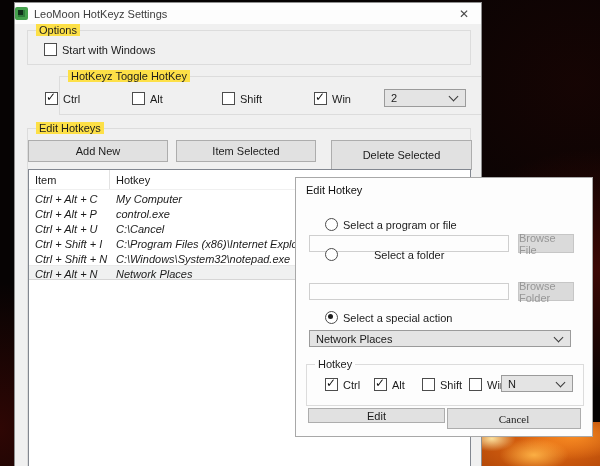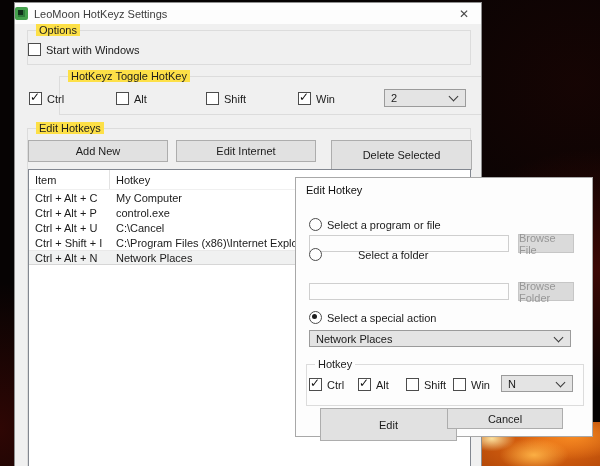--- a/index.html
+++ b/index.html
@@ -30,36 +30,36 @@
     position:absolute; left:14px; top:2px; width:466px; height:470px;
     background:#f0f0f0; border:1px solid #8f8f8f; z-index:2; overflow:hidden;
   }
   .titlebar { position:absolute; left:0; top:0; right:0; height:21px; background:#fdfdfd; display:flex; align-items:center; box-sizing:border-box; }
   .app-icon { width:13px; height:13px; background:#44a04c; border-radius:2px; margin-right:6px; position:relative; flex:0 0 auto; }
   .app-icon::after { content:""; position:absolute; left:3px; top:3px; width:7px; height:7px; background:#10301a; box-shadow:inset -2px -2px 0 #2e7a3a; }
   .wtitle { color:#3c3c3c; }
   .close { position:absolute; right:0; top:0; width:34px; height:21px; display:flex; align-items:center; justify-content:center; color:#4a4a4a; font-size:12px; cursor:default; }
   .group { position:absolute; border:1px solid #dcdcdc; }
   .glabel { position:absolute; top:-7px; left:8px; background:#fde047; padding:0 3px; color:#1c1c1c; white-space:nowrap; }
-  .row-ctl { position:absolute; display:flex; align-items:center; gap:5px; white-space:nowrap; }
+  .row-ctl { position:absolute; display:flex; align-items:center; gap:5px; white-space:nowrap;margin-left:16px; }
   .cb { width:13px; height:13px; background:#fff; border:1px solid #4c4c4c; box-sizing:border-box; position:relative; flex:0 0 auto; }
   .cb.on::after { content:"✓"; position:absolute; left:0px; top:-3px; font-size:12px; color:#101010; }
   .radio { width:13px; height:13px; background:#fff; border:1px solid #4c4c4c; border-radius:50%; box-sizing:border-box; position:relative; flex:0 0 auto; }
   .radio.on::after { content:""; position:absolute; left:2px; top:2px; width:5px; height:5px; border-radius:50%; background:#1d1d1d; }
   .combo { position:absolute; background:#e4e4e4; border:1px solid #9b9b9b; box-sizing:border-box; display:flex; align-items:center; padding:0 18px 0 6px; color:#1b1b1b; }
   .chev { position:absolute; right:8px; top:50%; width:6px; height:6px; margin-top:-5px; border-right:1px solid #3a3a3a; border-bottom:1px solid #3a3a3a; transform:rotate(45deg); }
   .btn { position:absolute; background:#e1e1e1; border:1px solid #adadad; box-sizing:border-box; display:flex; align-items:center; justify-content:center; color:#1b1b1b; cursor:default; }
   .btn.disabled { background:#dadada; border-color:#c6c6c6; color:#979797; }
   .field { position:absolute; background:#fdfdfd; border:1px solid #cfcfcf; box-sizing:border-box; font-family:inherit; font-size:11px; padding:0 4px; }
   
   .list { position:absolute; left:13px; top:166px; width:443px; height:306px; background:#fff; border:1px solid #828790; box-sizing:border-box; overflow:hidden; }
   .lheader { display:flex; height:19px; align-items:stretch; border-bottom:1px solid #f0f0f0; color:#1b1b1b; }
   .lheader .hc1 { width:81px; padding-left:6px; border-right:1px solid #e2e2e2; display:flex; align-items:center; box-sizing:border-box; }
   .lheader .hc2 { padding-left:6px; display:flex; align-items:center; }
-  .lrow { display:flex; height:15px; align-items:center; }
+  .lrow { display:flex; height:15px; align-items:flex-end;font-style:italic; }
   .lrow .c1 { width:81px; padding-left:6px; box-sizing:border-box; flex:0 0 auto; }
   .lrow .c2 { padding-left:6px; white-space:nowrap; }
   .lrow.sel { background:#f0f1f1; box-shadow:inset 0 -1px 0 #d6d6d6, inset 0 1px 0 #e9e9e9; }
   
   .dialog { position:absolute; left:295px; top:177px; width:296px; height:258px; background:#fdfdfd; border:1px solid #a8a8a8; z-index:3; box-sizing:content-box; }
   .dialog .glabel { background:#fdfdfd; }
   .dtitle { position:absolute; left:10px; top:6px; color:#101010; }
 </style>
 </head>
 <body>
@@ -104,21 +104,21 @@
   </div>
   <div class="combo" style="left:369px; top:86px; width:82px; height:18px;">
     <span>2</span>
     <span class="chev"></span>
   </div>
 
   <div class="group" style="left:12px; top:125px; width:442px; height:360px;">
     <span class="glabel">Edit Hotkeys</span>
   </div>
   <div class="btn" style="left:13px; top:137px; width:140px; height:22px;">Add New</div>
-  <div class="btn" style="left:161px; top:137px; width:140px; height:22px;">Edit Internet</div>
+  <div class="btn" style="left:161px; top:137px; width:140px; height:22px;">Item Selected</div>
   <div class="btn" style="left:316px; top:137px; width:141px; height:30px;">Delete Selected</div>
 
   <div class="list">
     <div class="lheader">
       <span class="hc1">Item</span>
       <span class="hc2">Hotkey</span>
     </div>
     <div>
         <div class="lrow">
           <span class="c1">Ctrl + Alt + C</span>
@@ -129,20 +129,24 @@
           <span class="c2">control.exe</span>
         </div>
         <div class="lrow">
           <span class="c1">Ctrl + Alt + U</span>
           <span class="c2">C:\Cancel</span>
         </div>
         <div class="lrow">
           <span class="c1">Ctrl + Shift + I</span>
           <span class="c2">C:\Program Files (x86)\Internet Explorer\iexplore.exe</span>
         </div>
+        <div class="lrow">
+          <span class="c1">Ctrl + Shift + N</span>
+          <span class="c2">C:\Windows\System32\notepad.exe</span>
+        </div>
         <div class="lrow sel">
           <span class="c1">Ctrl + Alt + N</span>
           <span class="c2">Network Places</span>
         </div>
       </div>
   </div>
 </div>
 
 <div class="dialog">
   <span class="dtitle">Edit Hotkey</span>
@@ -188,15 +192,15 @@
   </div>
   <div class="row-ctl" style="left:157px; top:200px;">
     <span class="cb"></span>
     <span>Win</span>
   </div>
   <div class="combo" style="left:205px; top:197px; width:72px; height:17px;">
     <span>N</span>
     <span class="chev"></span>
   </div>
 
-  <div class="btn" style="left:24px; top:230px; width:137px; height:33px;">Edit</div>
-  <div class="btn" style="left:151px; top:230px; width:116px; height:21px;">Cancel</div>
+  <div class="btn" style="left:12px; top:230px; width:137px; height:15px;">Edit</div>
+  <div class="btn" style="left:151px; top:230px; width:134px; height:21px;font-family:Liberation Serif, serif;">Cancel</div>
 </div>
 
 </body></html>

